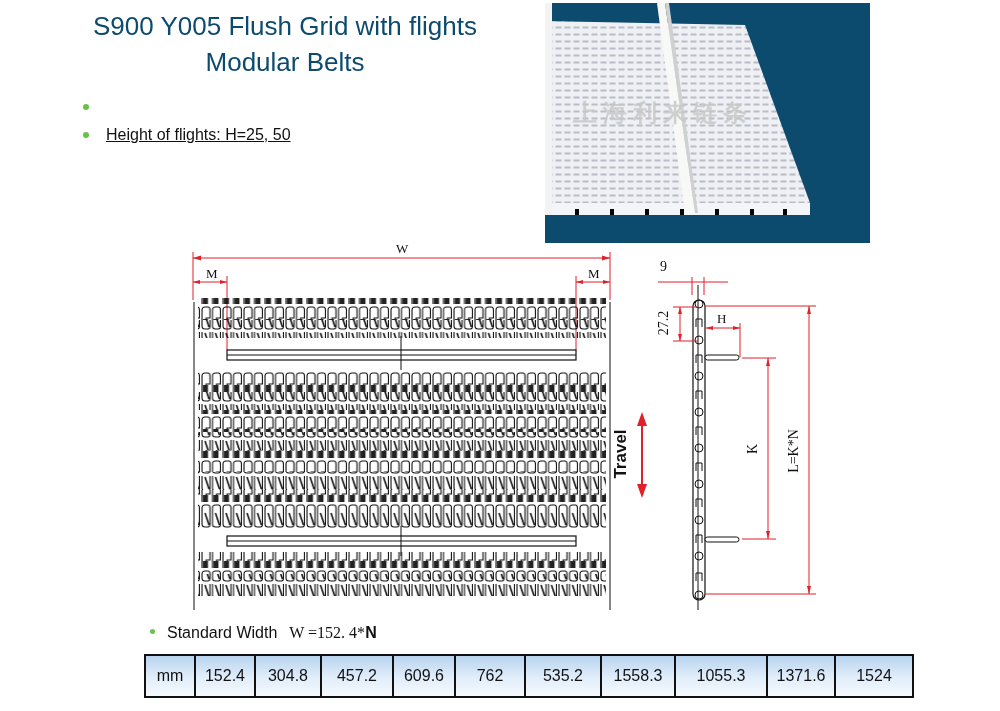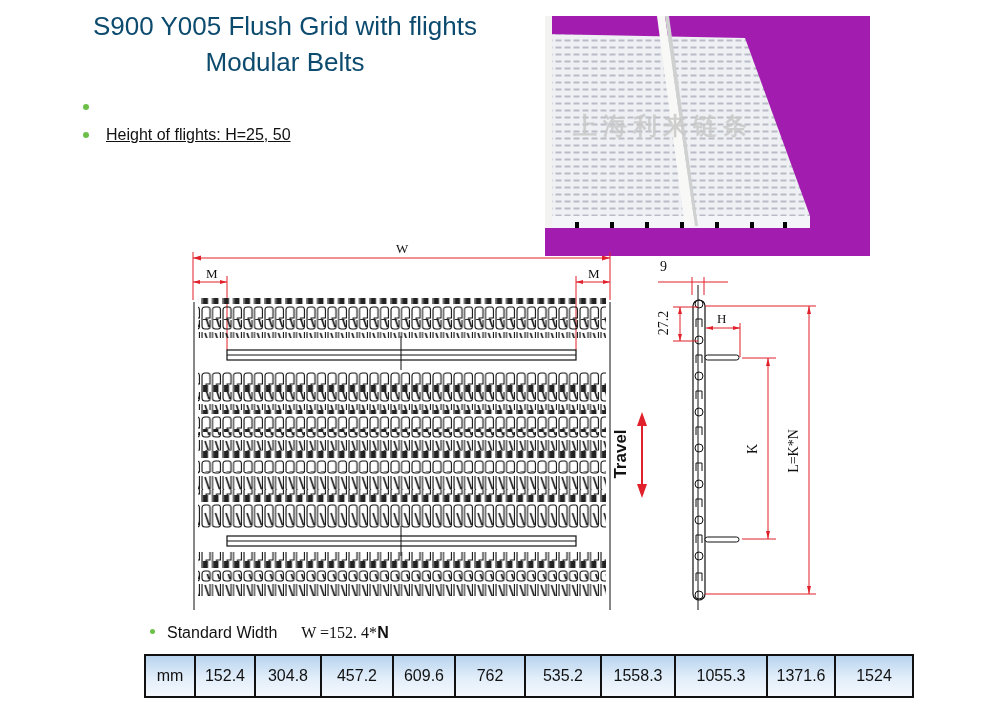--- a/index.html
+++ b/index.html
@@ -4,30 +4,30 @@
 <style>
   html, body { margin: 0; padding: 0; background: #ffffff; }
   body { width: 1000px; height: 711px; position: relative; overflow: hidden; font-family: "Liberation Sans", sans-serif; color: #111; }
   .title { position: absolute; left: 0; width: 570px; text-align: center; font-size: 26px; line-height: 36px; color: #0c4a6e; }
   .t1 { top: 8px; }
   .t2 { top: 44px; }
   .bullets { position: absolute; left: 80px; top: 96px; font-size: 16px; }
   .bullet { position: relative; padding-left: 28px; height: 28px; line-height: 22px; }
   .bullet .dot { position: absolute; left: 3px; top: 8px; width: 6px; height: 6px; border-radius: 50%; background: #6cc04a; }
   .bullet:nth-child(2) { padding-left: 26px; text-decoration: underline; }
-  .photo { position: absolute; left: 545px; top: 16px; width: 325px; height: 240px; background: #a21caf; overflow: hidden; }
+  .photo { position: absolute; left: 545px; top: 3px; width: 325px; height: 240px; background: #0c4a6e; overflow: hidden; }
   .photo svg { display: block; }
   .watermark { position: absolute; left: 28px; top: 94px; font-size: 24px; letter-spacing: 6px; color: rgba(200,200,200,0.85); font-family: "DejaVu Sans", sans-serif; font-weight: bold; }
   .drawing { position: absolute; left: 180px; top: 240px; width: 460px; height: 370px; }
   .side { position: absolute; left: 610px; top: 255px; width: 220px; height: 360px; }
   .travel { position: absolute; left: 612px; top: 410px; width: 40px; height: 90px; }
   .travel-label { position: absolute; left: -16px; top: 34px; transform: rotate(-90deg); font-size: 17px; font-weight: bold; color: #111; white-space: nowrap; }
   .stdw { position: absolute; left: 150px; top: 624px; font-size: 16px; }
   .stdw .dot { display: inline-block; width: 5px; height: 5px; border-radius: 50%; background: #6cc04a; margin-right: 12px; vertical-align: middle; position: relative; top: -2px; }
-  .stdw .formula { margin-left: 24px; font-family: "Liberation Serif", serif; text-align: center; }
+  .stdw .formula { margin-left: 12px; font-family: "Liberation Serif", serif; text-align: center; }
   .stdw .formula b { font-family: "Liberation Sans", sans-serif; }
   table.widths { position: absolute; left: 144px; top: 654px; border-collapse: collapse; height: 44px; }
   table.widths td { border: 2px solid #111; background: linear-gradient(#b8d4ee, #e2eefa 55%, #f4f8fd); font-size: 16px; padding: 0 6px; text-align: center; vertical-align: middle; color: #111; }
 </style>
 </head>
 <body>
 
 <div class="title t1">S900 Y005 Flush Grid with flights</div>
 <div class="title t2">Modular Belts</div>
 

